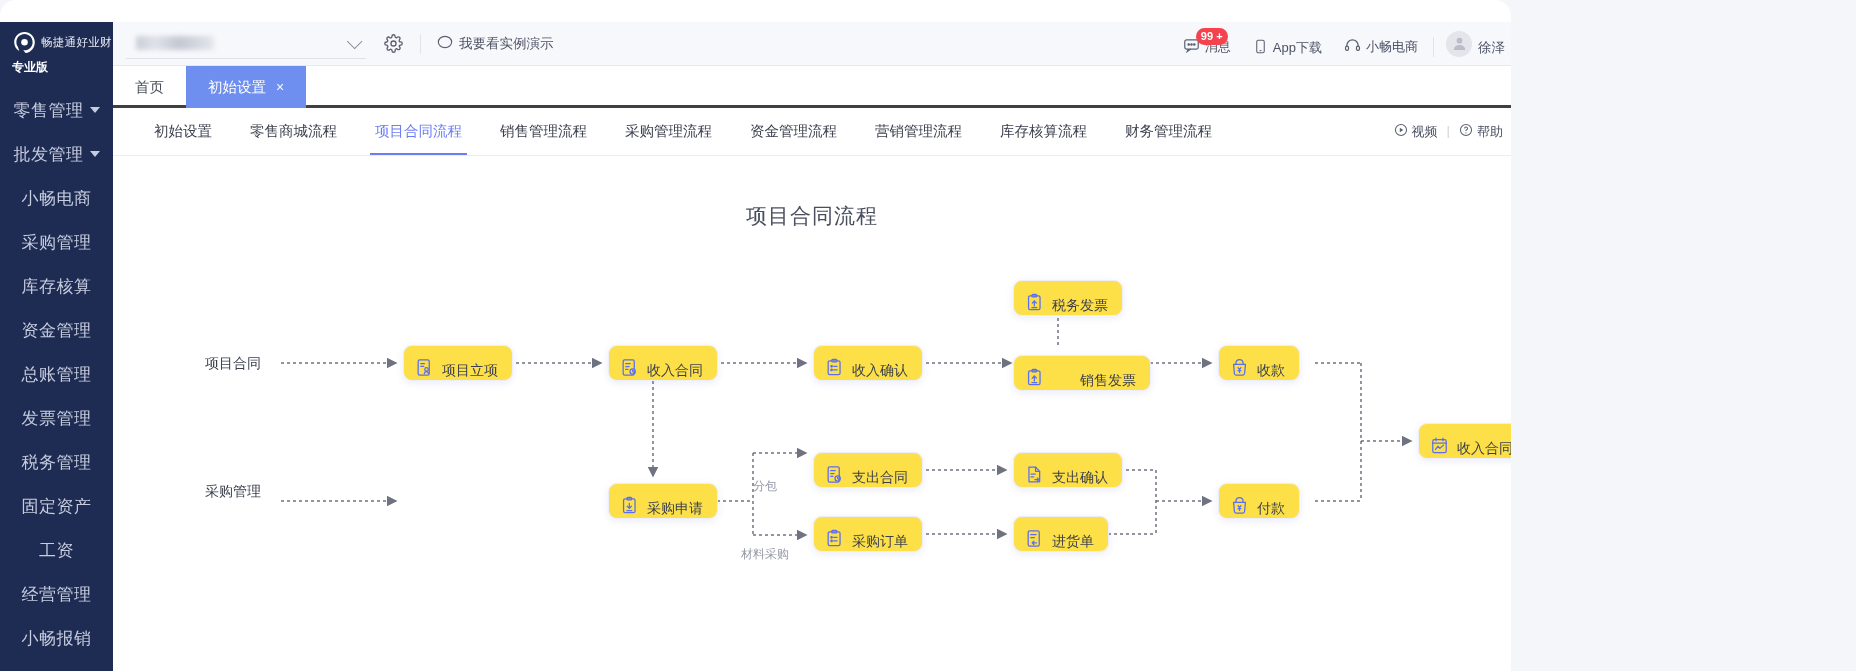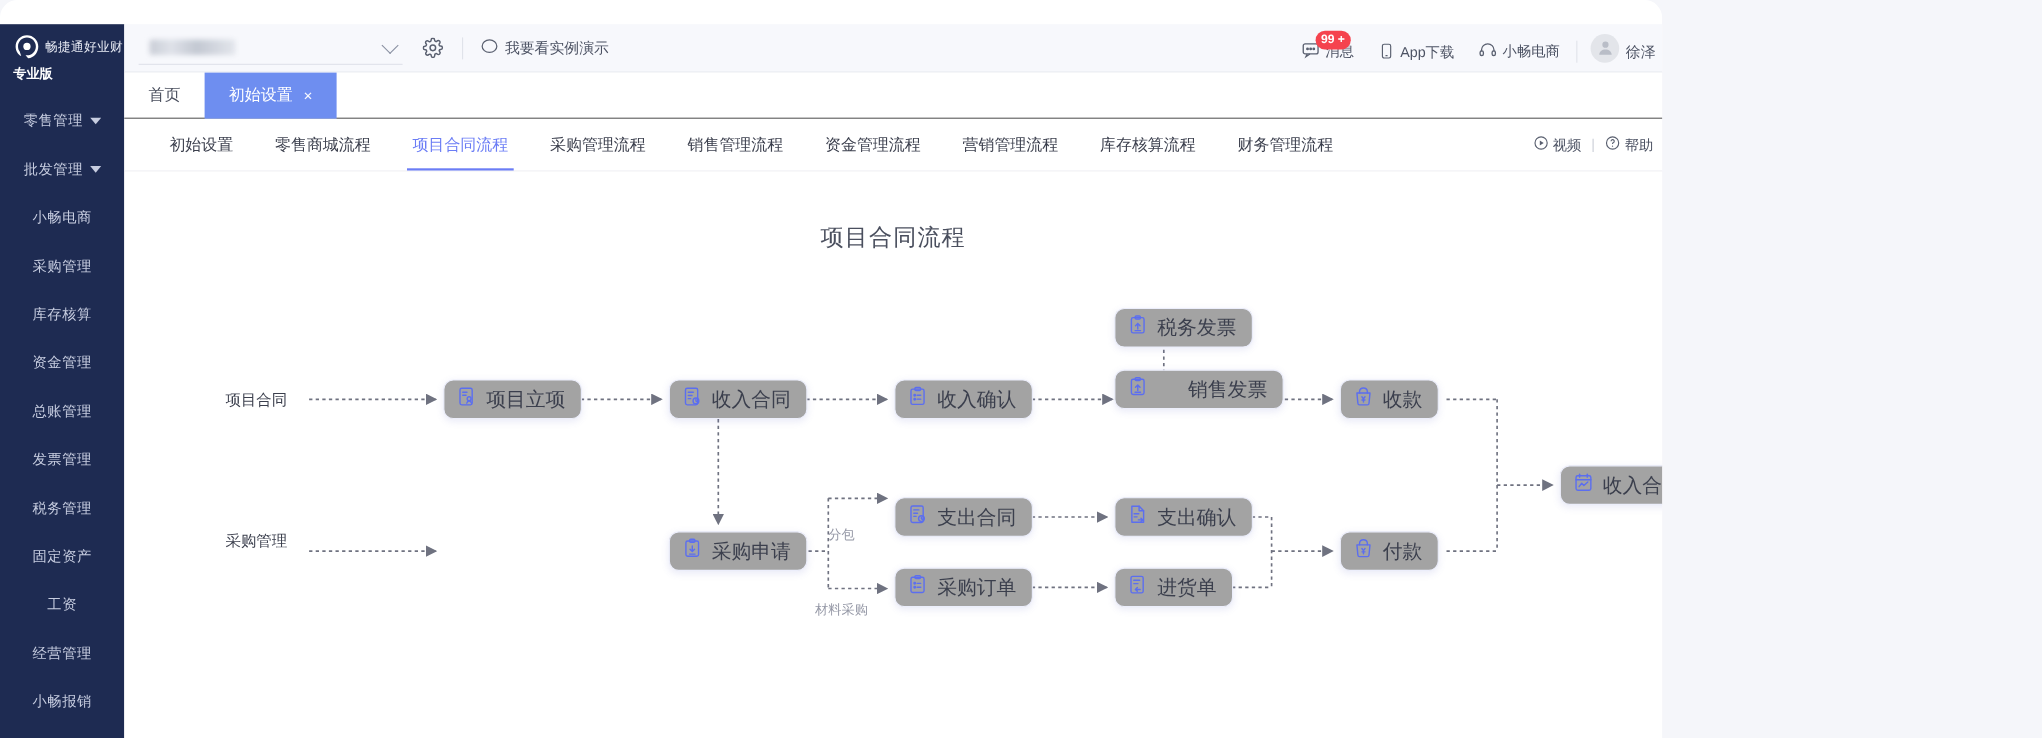--- a/index.html
+++ b/index.html
@@ -28,21 +28,21 @@
     color: #e9ecf5; font-size: 11.5px; margin-left: 4px; letter-spacing: .3px;
     white-space: nowrap; font-weight: 500;
   }
   .logo-sub {
     color: #ffffff; font-size: 12px; padding-left: 12px; margin-top: 4px;
     font-weight: 600;
   }
   .side-menu { margin-top: 6px; }
   .side-item {
     height: 44px; display: flex; align-items: center; justify-content: center;
-    color: #c7cde0; font-size: 13px; cursor: pointer; position: relative;
+    color: #c7cde0; font-size: 17px; cursor: pointer; position: relative;
   }
   .side-item .lbl { letter-spacing: .5px; }
   .side-item .caret {
     margin-left: 6px; width: 0; height: 0;
     border-left: 5px solid transparent; border-right: 5px solid transparent;
     border-top: 6px solid #c7cde0;
   }
 
   
   .header {
@@ -90,22 +90,22 @@
   .avatar {
     width: 26px; height: 26px; border-radius: 50%; background: #e3e5ea;
     display: flex; align-items: center; justify-content: center; margin-left: 8px;
     margin-right: 6px;
   }
   .user-name { color: #4c5263; font-size: 13.5px; }
 
   
   .tabstrip {
     position: absolute; left: 113px; top: 66px; right: 0; height: 42px;
-    background: #ffffff; display: flex; align-items: center;
-    border-bottom: 1px solid #404040;
+    background: #ffffff; display: flex; align-items: flex-start;
+    border-bottom: 3px solid #404040;
   }
   .tab {
     height: 42px; display: flex; align-items: center; padding: 0 22px;
     font-size: 14.5px; color: #4a4f5e; cursor: pointer;
   }
   .tab.active { background: #6e8ef0; color: #ffffff; }
   .tab .close {
     margin-left: 10px; font-size: 14px; color: #ffffff; opacity: .95;
   }
 
@@ -138,25 +138,25 @@
     background: #ffffff; overflow: hidden;
   }
   .diagram-title {
     position: absolute; left: 0; right: 0; top: 46px; text-align: center;
     font-size: 21px; color: #4a4f5e; letter-spacing: 1px;
   }
   .flow { position: absolute; left: 0; top: 0; width: 1743px; height: 515px; }
   .flow svg.wires { position: absolute; left: 0; top: 0; }
 
   .node {
-    position: absolute; display: flex; align-items: center; gap: 8px;
-    background: #a3a3a3; border: 1px solid #eceefb; border-radius: 9px;
+    position: absolute; display: flex; align-items: flex-end; gap: 8px;
+    background: #fde047; border: 1px solid #eceefb; border-radius: 9px;
     box-shadow: 0 2px 7px rgba(99,110,200,.13);
     height: 36px; padding: 0 14px 0 11px; cursor: pointer;
-    font-size: 18px; color: #3b3f4d; white-space: nowrap;
+    font-size: 14px; color: #3b3f4d; white-space: nowrap;
   }
   .node .ico { width: 19px; height: 19px; flex: none; }
   .lane-label {
     position: absolute; font-size: 14px; color: #3b3f4d; white-space: nowrap;
   }
   .edge-label {
     position: absolute; font-size: 12px; color: #9598a6; white-space: nowrap;
   }
 </style>
 </head>
@@ -295,24 +295,24 @@
         <div class="subnav-item">
           <span>初始设置</span>
         </div>
         <div class="subnav-item">
           <span>零售商城流程</span>
         </div>
         <div class="subnav-item active">
           <span>项目合同流程</span>
         </div>
         <div class="subnav-item">
+          <span>销售管理流程</span>
+        </div>
+        <div class="subnav-item">
           <span>采购管理流程</span>
-        </div>
-        <div class="subnav-item">
-          <span>销售管理流程</span>
         </div>
         <div class="subnav-item">
           <span>资金管理流程</span>
         </div>
         <div class="subnav-item">
           <span>营销管理流程</span>
         </div>
         <div class="subnav-item">
           <span>库存核算流程</span>
         </div>
@@ -420,21 +420,21 @@
           <span><svg class="ico" viewBox="0 0 24 24" fill="none" stroke="#5b6ef0" stroke-width="1.6" stroke-linecap="round" stroke-linejoin="round">
               <rect x="4" y="3.5" width="15" height="17.5" rx="2"></rect>
               <rect x="8.5" y="1.6" width="6.5" height="3.4" rx="1.2"></rect>
               <circle cx="8.3" cy="10.5" r=".9" fill="#5b6ef0"></circle>
               <line x1="11" y1="10.5" x2="15.2" y2="10.5"></line>
               <circle cx="8.3" cy="15" r=".9" fill="#5b6ef0"></circle>
               <line x1="11" y1="15" x2="15.2" y2="15"></line>
             </svg></span>
           <span>收入确认</span>
         </div>
-        <div class="node" style="left: 900px; top: 180px; gap: 36px;">
+        <div class="node" style="left: 900px; top: 199px; gap: 36px;">
           <span><svg class="ico" viewBox="0 0 24 24" fill="none" stroke="#5b6ef0" stroke-width="1.6" stroke-linecap="round" stroke-linejoin="round">
               <rect x="4.5" y="3.5" width="14.5" height="17.5" rx="2"></rect>
               <rect x="8.8" y="1.6" width="6" height="3.4" rx="1.2"></rect>
               <path d="M11.8 16.5v-6m0-.4 2.6 2.7m-2.6-2.7-2.6 2.7"></path>
               <line x1="8.7" y1="18.4" x2="15" y2="18.4"></line>
             </svg></span>
           <span>销售发票</span>
         </div>
         <div class="node" style="left: 1105px; top: 189px;">
           <span><svg class="ico" viewBox="0 0 24 24" fill="none" stroke="#5b6ef0" stroke-width="1.6" stroke-linecap="round" stroke-linejoin="round">

